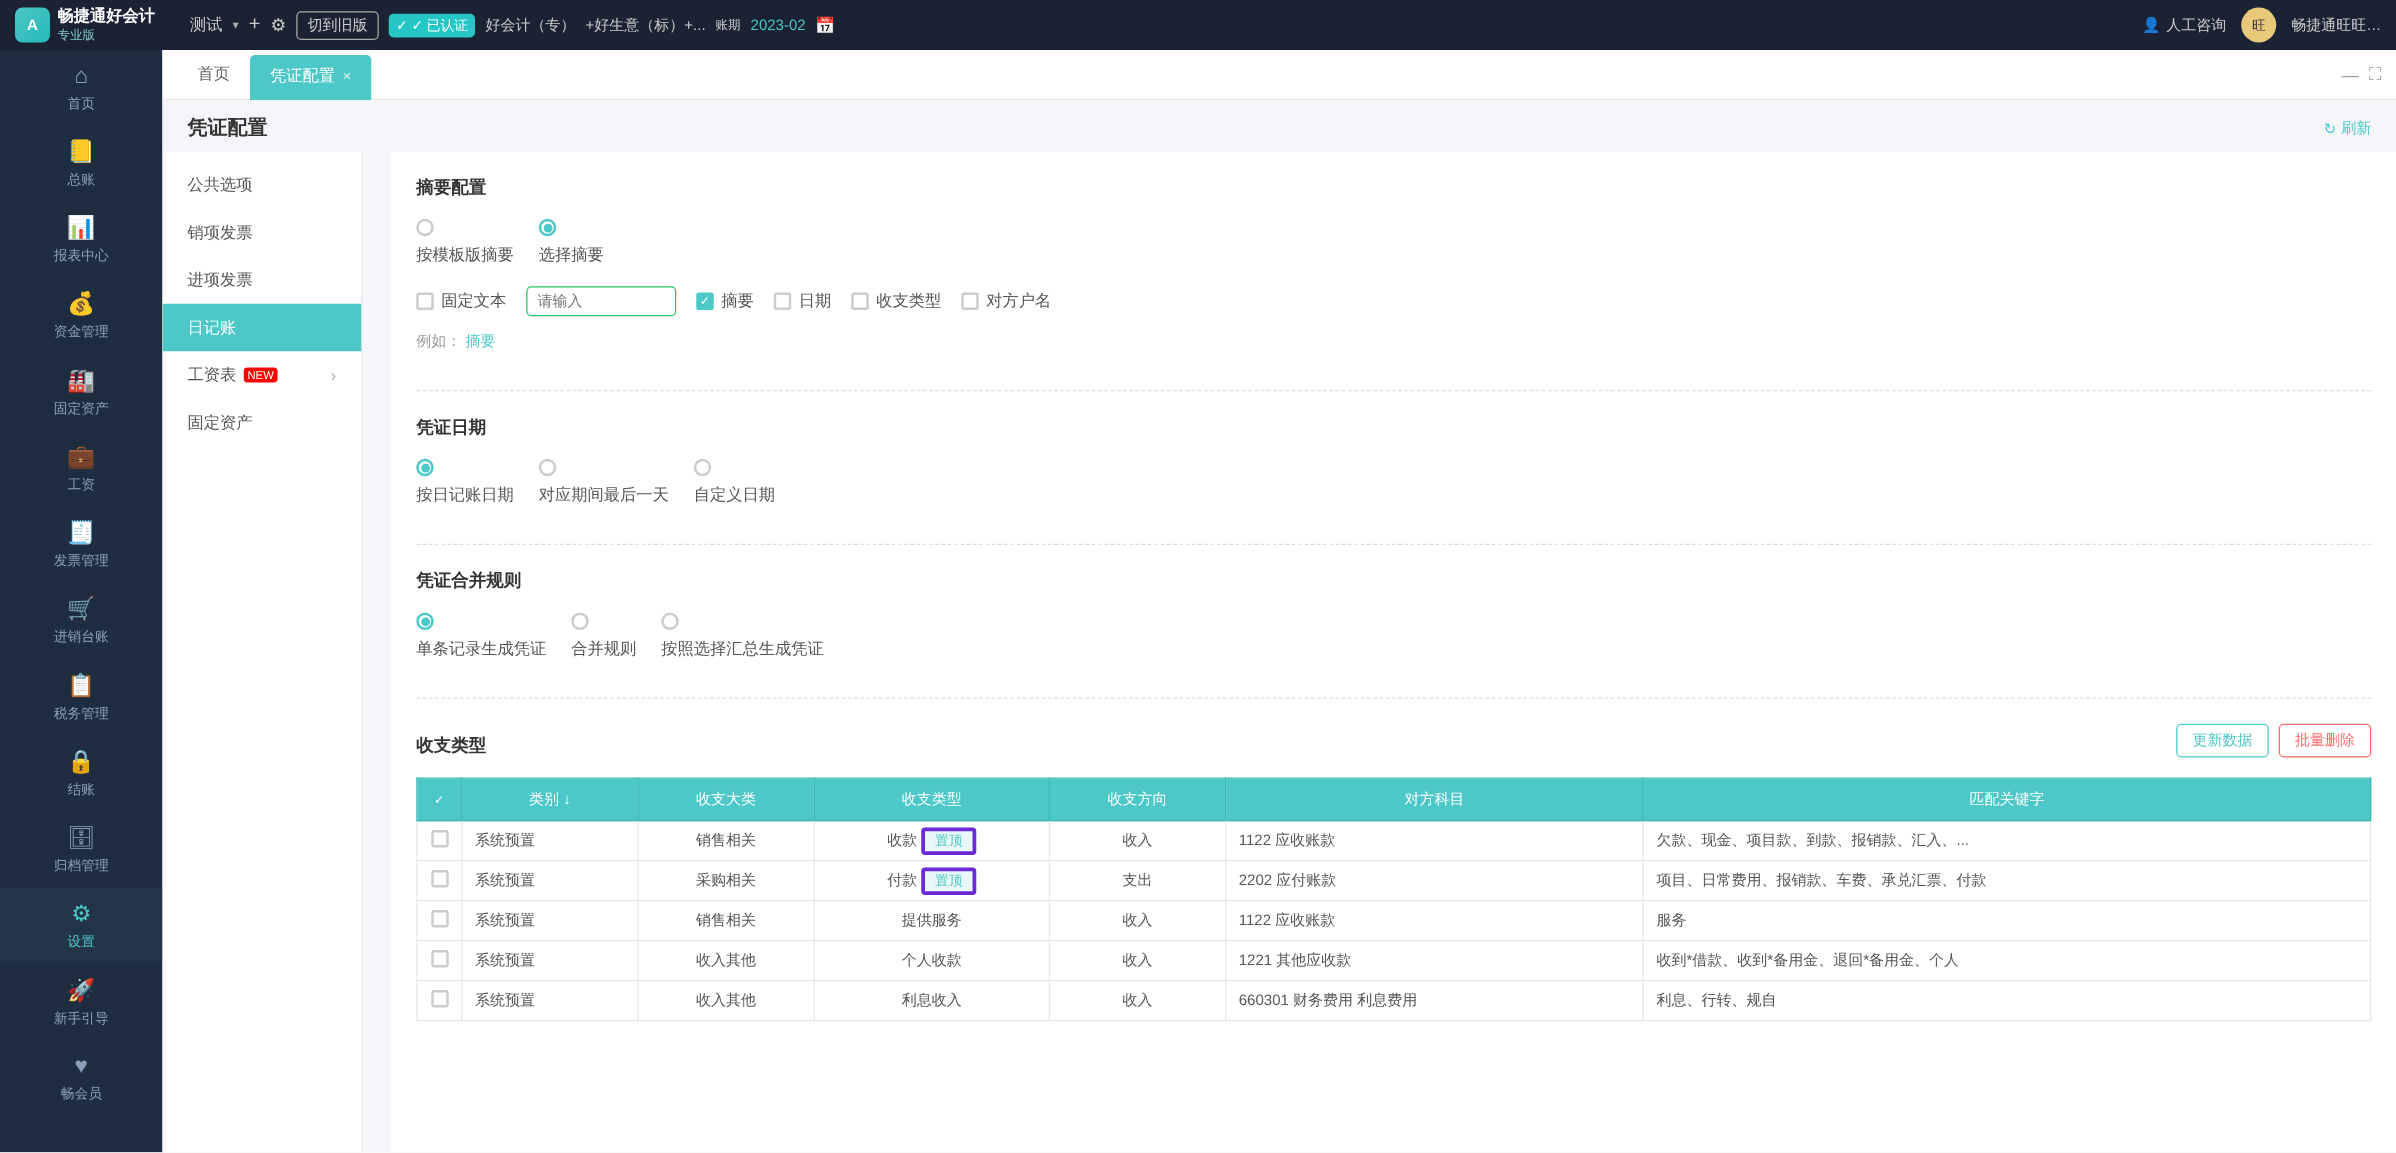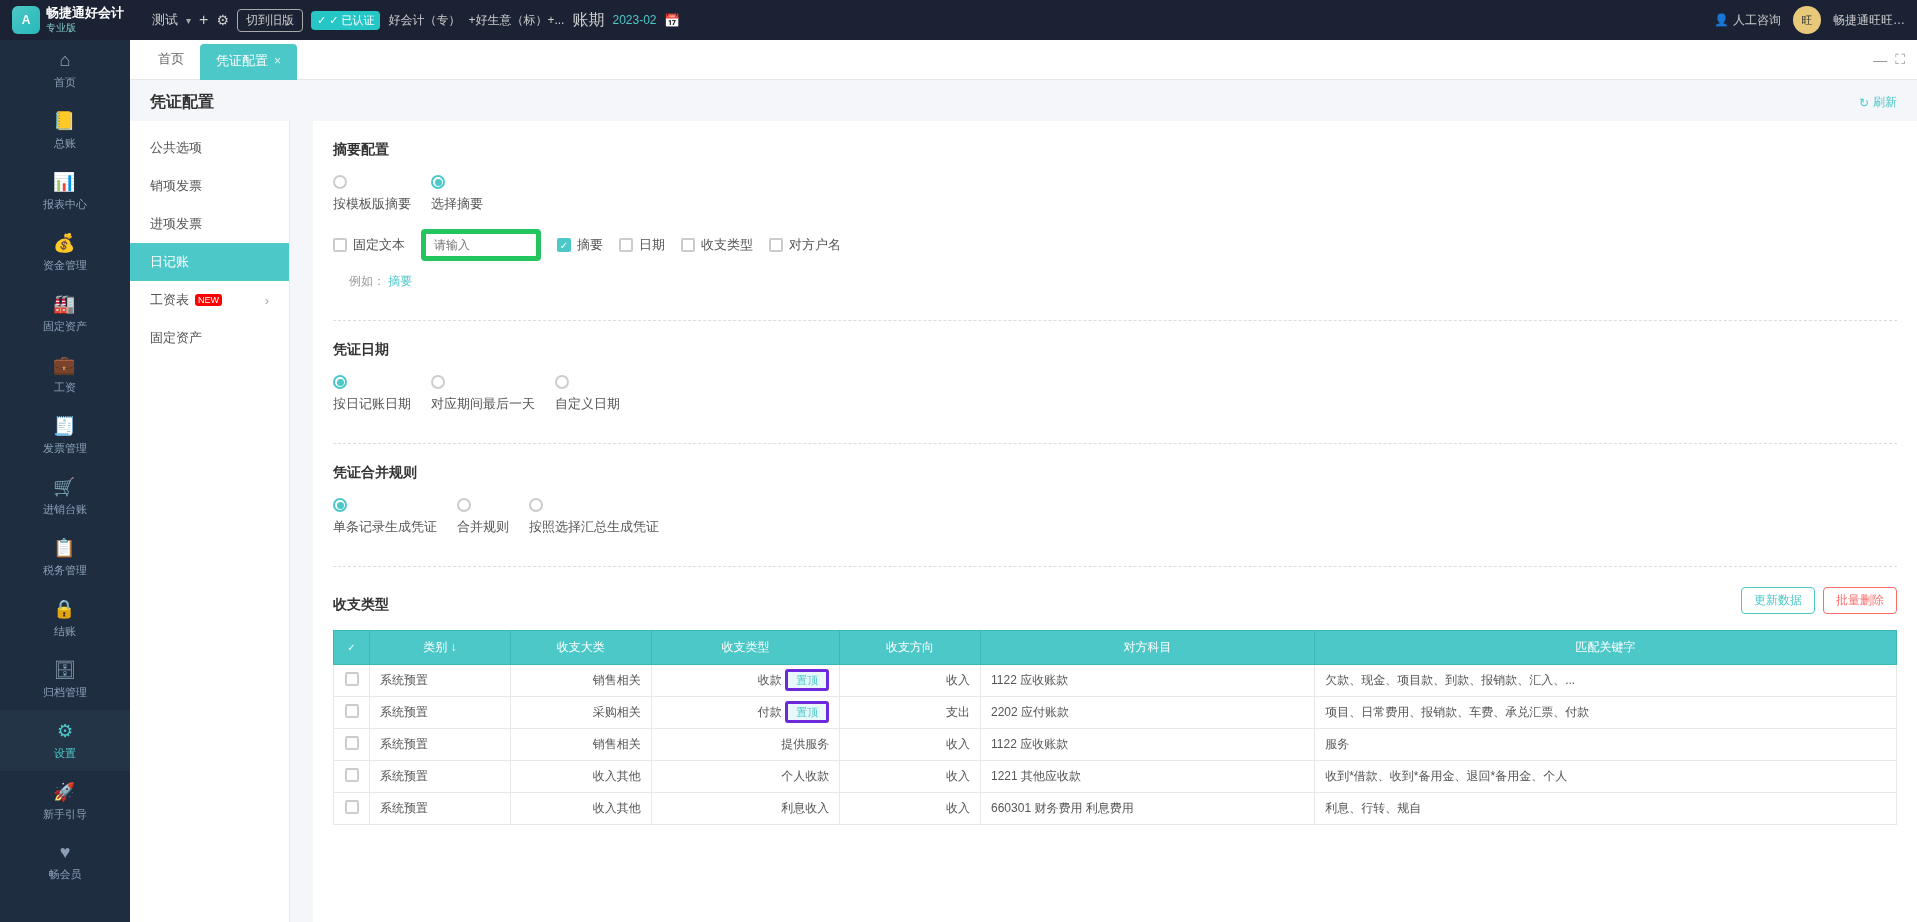--- a/index.html
+++ b/index.html
@@ -70,33 +70,33 @@
     .radio-item { display: flex; align-items: flex-start; gap: 6px; font-size: 13px; color: #555; cursor: pointer; flex-direction: column; }
     .radio-circle { width: 14px; height: 14px; border-radius: 50%; border: 2px solid #ccc; display: inline-flex; align-items: center; justify-content: center; flex-shrink: 0; }
     .radio-circle.checked { border-color: #4dc8c8; }
     .radio-circle.checked::after { content: ''; width: 7px; height: 7px; border-radius: 50%; background: #4dc8c8; }
 
     
     .checkbox-row { display: flex; align-items: center; gap: 16px; margin-bottom: 12px; flex-wrap: wrap; }
     .checkbox-item { display: flex; align-items: center; gap: 6px; font-size: 13px; color: #555; cursor: pointer; }
     .checkbox-box { width: 14px; height: 14px; border: 2px solid #ccc; border-radius: 2px; display: inline-flex; align-items: center; justify-content: center; flex-shrink: 0; }
     .checkbox-box.checked { background: #4dc8c8; border-color: #4dc8c8; color: white; font-size: 10px; }
-    .text-input { border: 5px solid #22c55e; border-radius: 4px; padding: 4px 8px; font-size: 12px; color: #999; width: 120px; outline: none; }
-
-    
-    .example-text { color: #4dc8c8; font-size: 12px; margin-top: 8px; margin-left: 16px; }
+    .text-input { border: 1px solid #22c55e; border-radius: 4px; padding: 4px 8px; font-size: 12px; color: #999; width: 120px; outline: none; }
+
+    
+    .example-text { color: #4dc8c8; font-size: 12px; margin-top: 8px; }
     .example-label { color: #999; }
 
     
     .table-toolbar { display: flex; gap: 8px; margin-bottom: 8px; }
     .table-btn { border: 1px solid #4dc8c8; color: #4dc8c8; background: white; border-radius: 4px; padding: 4px 12px; font-size: 12px; cursor: pointer; }
     .table-btn.danger { border-color: #ff6b6b; color: #ff6b6b; }
     .data-table { width: 100%; border-collapse: collapse; font-size: 12px; }
     .data-table th { background: #4dc8c8; color: white; padding: 8px 10px; text-align: center; font-weight: normal; border: 1px solid #3ab8b8; }
-    .data-table td { padding: 7px 10px; text-align: right; border: 1px solid #e8e8e8; color: #555; }
+    .data-table td { padding: 7px 10px; text-align: center; border: 1px solid #e8e8e8; color: #555; }
     .data-table .td-left { text-align: left; }
     .tag-reset { background: #e8f8f8; color: #4dc8c8; border: 3px solid #6d28d9; border-radius: 3px; padding: 2px 8px; font-size: 11px; cursor: pointer; }
     .section-收支 { margin-top: 10px; }
   </style>
 </head>
 <body>
 
 <div class="top-bar">
   <div class="logo-area">
     <div class="logo-icon">
@@ -113,21 +113,21 @@
     <span class="top-caret">▾</span>
     <span class="top-plus">+</span>
     <span class="top-gear">⚙</span>
     <button class="top-switch-btn">切到旧版</button>
     <span class="top-badge">
       <span>✓</span>
       <span>✓ 已认证</span>
     </span>
     <span style="color:#ccc;font-size:12px;">好会计（专）</span>
     <span style="color:#ccc;font-size:12px;">+好生意（标）+...</span>
-    <span style="color:#ccc;font-size:16px;">账期</span>
+    <span style="color:#ccc;font-size:10px;">账期</span>
     <span style="color:#4dc8c8;font-size:12px;">2023-02</span>
     <span style="color:#ccc;">📅</span>
   </div>
 
   <div class="top-right">
     <div class="top-service">
       <span>👤</span>
       <span>人工咨询</span>
     </div>
     <div class="top-avatar">旺</div>

